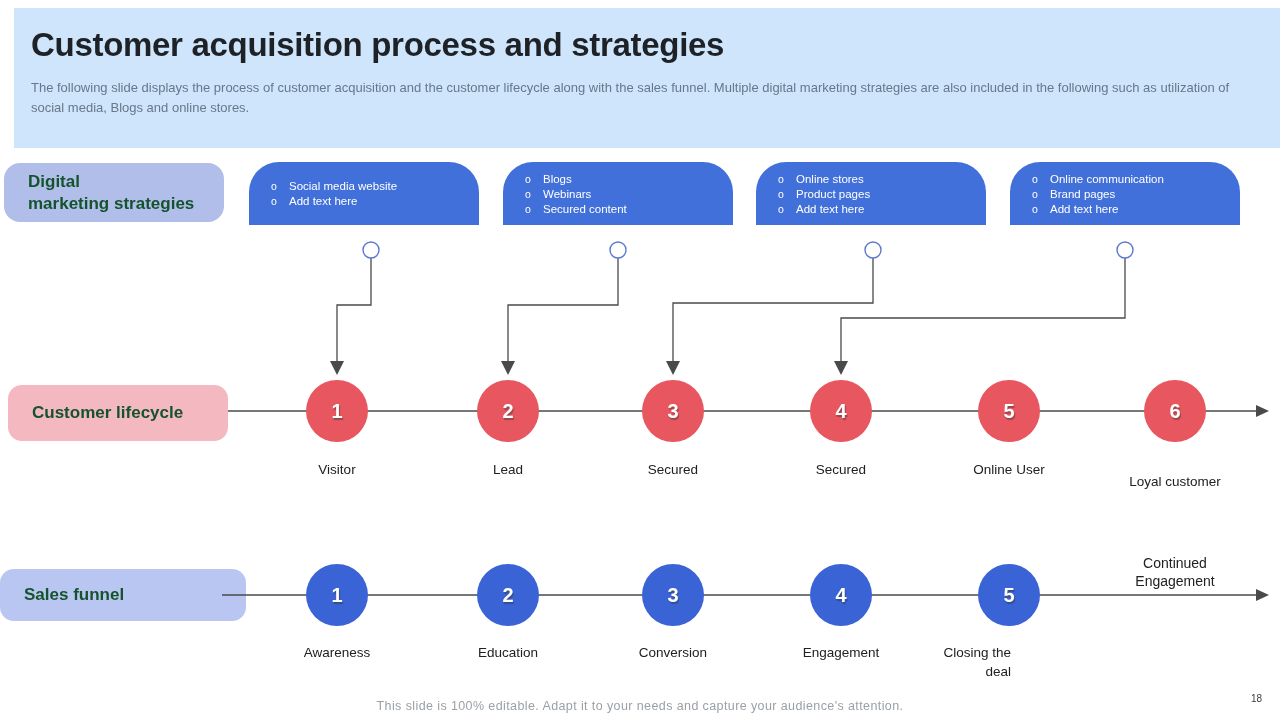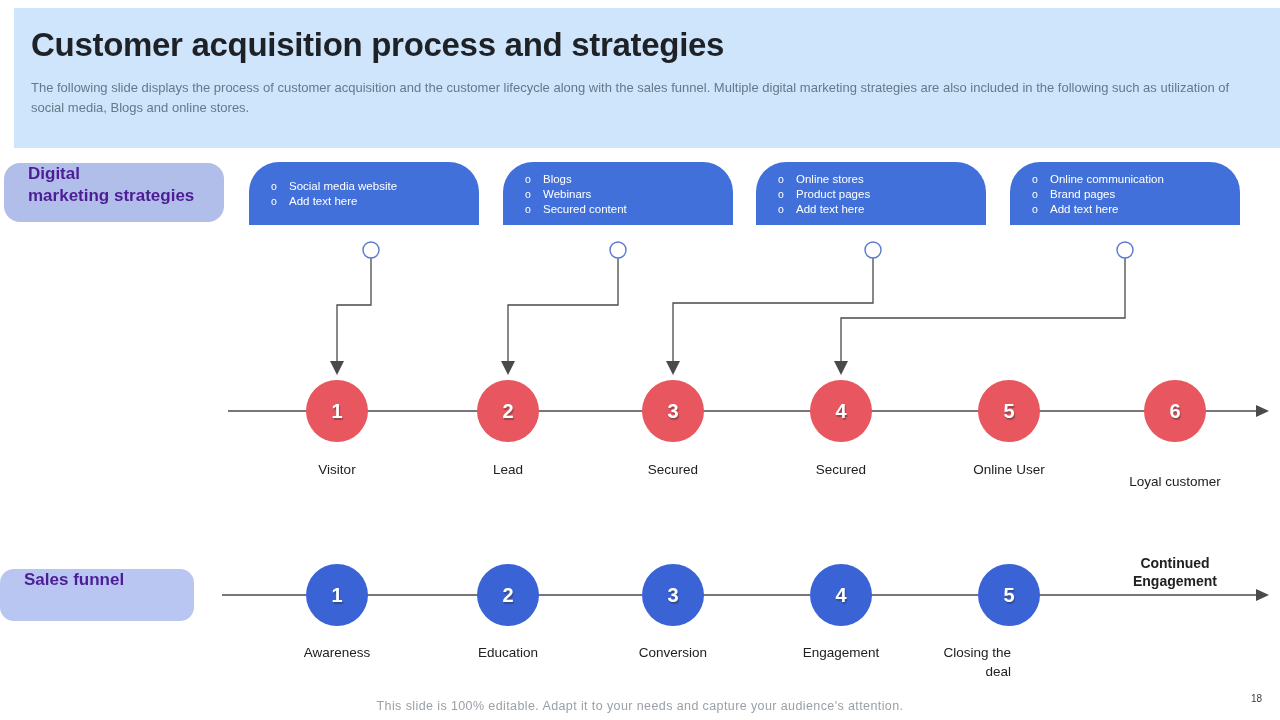--- a/index.html
+++ b/index.html
@@ -6,24 +6,24 @@
   html,body { width:1280px; height:720px; }
   body { font-family:"Liberation Sans", sans-serif; background:#ffffff; position:relative; overflow:hidden; }
   .slide { position:absolute; left:0; top:0; width:1280px; height:720px; background:#ffffff; }
 
   
   .band { position:absolute; left:14px; top:8px; width:1266px; height:140px; background:#cfe5fb; }
   .title { position:absolute; left:31px; top:26px; width:1100px; font-size:33px; font-weight:700; color:#1e2227; letter-spacing:-0.3px; }
   .subtitle { position:absolute; left:31px; top:78px; width:1216px; font-size:13px; line-height:20px; color:#66788a; }
 
   
-  .side-label { position:absolute; display:flex; padding-left:24px; font-weight:700; color:#4c1d95; font-size:17px; line-height:22px; }
+  .side-label { position:absolute; display:flex; align-items:center; padding-left:24px; font-weight:700; color:#14532d; font-size:17px; line-height:22px; }
   .lbl-strategies { left:4px; top:163px; width:220px; height:59px; background:#b2beea; border-radius:16px; }
   .lbl-lifecycle { left:8px; top:385px; width:220px; height:56px; background:#f4b8c0; border-radius:14px; }
-  .lbl-funnel { left:0px; top:569px; width:194px; height:52px; background:#b9c6f1; border-radius:14px; }
+  .lbl-funnel { left:0px; top:569px; width:246px; height:52px; background:#b9c6f1; border-radius:14px; }
 
   
   .sbox { position:absolute; top:162px; width:230px; height:63px; background:#4270da; border-radius:30px 30px 0 0;
           display:flex; flex-direction:column; justify-content:center; padding-left:22px; gap:1px; }
   .sbox .row { display:flex; align-items:baseline; line-height:14px; }
   .sbox .marker { width:18px; color:#ffffff; font-size:10.5px; text-align:left; flex:0 0 18px; }
   .sbox .itm { color:#ffffff; font-size:11.5px; }
   .sbox1 { left:249px; } .sbox2 { left:503px; } .sbox3 { left:756px; } .sbox4 { left:1010px; }
 
   
@@ -32,37 +32,40 @@
   
   .circle { position:absolute; width:62px; height:62px; border-radius:50%; z-index:2;
             display:flex; align-items:center; justify-content:center;
             color:#ffffff; font-size:20px; font-weight:700; text-shadow:1px 1.5px 1px rgba(50,50,50,0.45); }
   .red  { background:#e8565f; }
   .blue { background:#3a63d6; }
 
   .step-label { position:absolute; text-align:center; font-weight:400; color:#212121; font-size:13.5px; line-height:19px; z-index:2; }
   .w-wide { width:120px; margin-left:-60px; }
   .w-narrow { width:92px; margin-left:-46px; }
-  .cont-eng { position:absolute; left:1115px; top:554px; width:120px; text-align:center; font-weight:700; color:#212121; font-size:14px; line-height:18px; z-index:2; }
+  .cont-eng { position:absolute; left:1115px; top:554px; width:120px; text-align:center; font-weight:400; color:#212121; font-size:14px; line-height:18px; z-index:2; }
 
   
   .footer { position:absolute; left:0; top:699px; width:1280px; text-align:center; color:#9aa0a6; font-size:12.5px; letter-spacing:0.4px; }
   .page-num { position:absolute; right:18px; top:693px; color:#3c3c3c; font-size:10px; }
 </style>
 </head>
 <body>
 
 <div class="slide">
 
   <div class="band"></div>
   <div class="title">Customer acquisition process and strategies</div>
   <div class="subtitle">The following slide displays the process of customer acquisition and the customer lifecycle along with the sales funnel. Multiple digital marketing strategies are also included in the following such as utilization of social media, Blogs and online stores.</div>
 
   <div class="side-label lbl-strategies">
     <span><span>Digital</span><br><span>marketing strategies</span></span>
+  </div>
+  <div class="side-label lbl-lifecycle">
+    <span>Customer lifecycle</span>
   </div>
   <div class="side-label lbl-funnel">
     <span>Sales funnel</span>
   </div>
 
   <div class="sbox sbox1">
     <div class="row">
         <span class="marker">o</span>
         <span class="itm">Social media website</span>
       </div>

